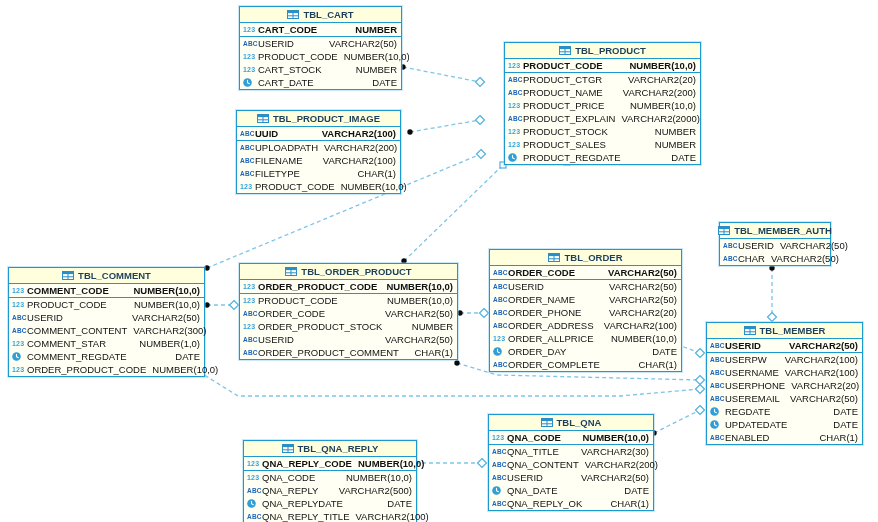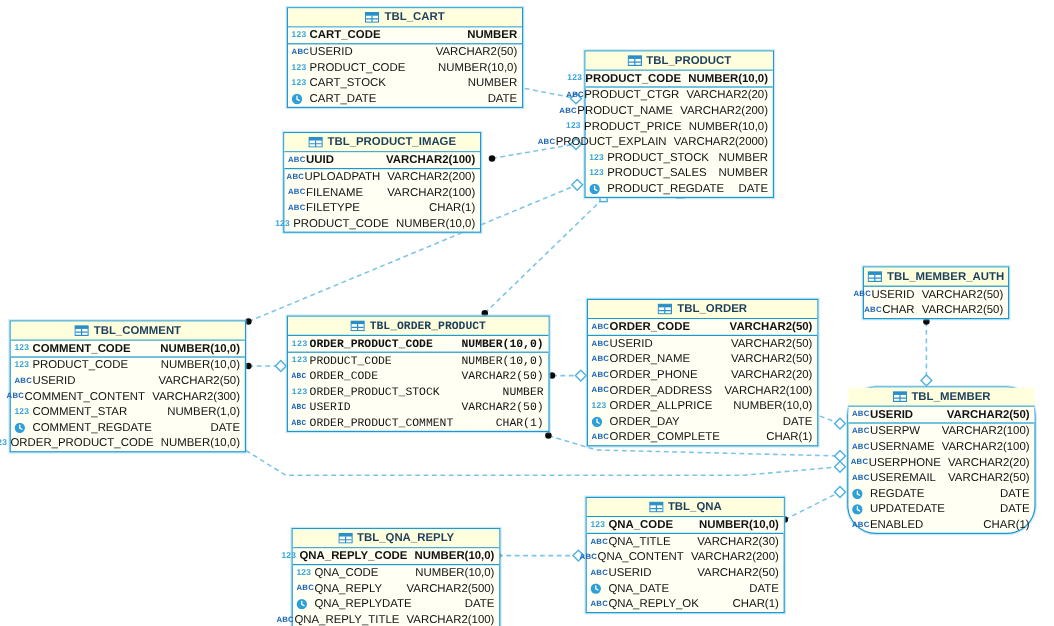--- a/index.html
+++ b/index.html
@@ -12,21 +12,21 @@
     position:absolute;background:#fffff4;border:1.6px solid #1b9ad2;
     box-shadow:0 0 0 1px rgba(140,205,240,.45);
     font-size:9.5px;color:#111;box-sizing:border-box;
   }
   .tbl-header{
     background:#ffffdd;border-bottom:1.6px solid #1b9ad2;height:15px;
     display:flex;align-items:center;justify-content:center;gap:4px;
     font-weight:bold;color:#1c3f5e;font-size:9.5px;white-space:nowrap;
   }
   .sec-pk{border-bottom:1.6px solid #1b9ad2;background:#fffff4;}
-  .tbl-row{height:13px;display:flex;align-items:center;padding:0 4px 0 3px;white-space:nowrap;justify-content:flex-end;}
+  .tbl-row{height:13px;display:flex;align-items:center;padding:0 4px 0 3px;white-space:nowrap;}
   .tbl-row .col-name{margin-right:6px;}
   .tbl-row .col-type{margin-left:auto;}
   .tbl-row.pk{font-weight:bold;}
   .ic{display:inline-block;width:15px;flex:0 0 15px;font-weight:bold;text-align:left;}
   .ic-num{color:#35a3dc;font-size:7px;letter-spacing:.2px;}
   .ic-str{color:#1d64b8;font-size:6.5px;letter-spacing:.2px;}
   .ic-date{line-height:0;}
   .tbl-icon{display:inline-flex;line-height:0;}
   .rel-line{fill:none;stroke:#7cc5e8;stroke-width:1.3;stroke-dasharray:4 3;}
   .rel-dot{fill:#0a0a0a;}
@@ -94,21 +94,21 @@
         <polygon class="rel-diamond" points="700,405.5 704.5,410 700,414.5 695.5,410"></polygon>
       </g>
       <g>
         <polyline class="rel-line" points="415,463 482,463"></polyline>
         <circle class="rel-dot" cx="415" cy="463" r="2.7"></circle>
         <polygon class="rel-diamond" points="482,458.5 486.5,463 482,467.5 477.5,463"></polygon>
       </g>
       <rect class="rel-square" x="564" y="159" width="6" height="6"></rect>
     </svg>
   <div id="tables">
-      <div class="tbl" style="left: 239px; top: 6px; width: 197px;">
+      <div class="tbl" style="left: 239px; top: 6px; width: 163px;">
         <div class="tbl-header">
           <span class="tbl-icon">
             <svg width="12" height="9" viewBox="0 0 12 9">
               <rect x="0.5" y="0.5" width="11" height="8" fill="#ffffff" stroke="#2a8fc7"></rect>
               <rect x="0.5" y="0.5" width="11" height="2.6" fill="#2a8fc7"></rect>
               <line x1="6" y1="3" x2="6" y2="8.5" stroke="#2a8fc7" stroke-width="1"></line>
               <line x1="1" y1="5.8" x2="11" y2="5.8" stroke="#2a8fc7" stroke-width="1"></line>
             </svg>
           </span>
           <span class="tbl-title">TBL_CART</span>
@@ -139,21 +139,21 @@
           <div class="tbl-row">
             <span class="ic ic-date"><svg width="9" height="9" viewBox="0 0 9 9">
                 <circle cx="4.5" cy="4.5" r="4.3" fill="#2e9fd8"></circle>
                 <path d="M4.5 2.2 V4.7 L6.3 5.7" stroke="#ffffff" stroke-width="1.1" fill="none" stroke-linecap="round"></path>
               </svg></span>
             <span class="col-name">CART_DATE</span>
             <span class="col-type">DATE</span>
           </div>
         </div>
       </div>
-      <div class="tbl" style="left: 487px; top: 42px; width: 158px;">
+      <div class="tbl" style="left: 504px; top: 42px; width: 197px;">
         <div class="tbl-header">
           <span class="tbl-icon">
             <svg width="12" height="9" viewBox="0 0 12 9">
               <rect x="0.5" y="0.5" width="11" height="8" fill="#ffffff" stroke="#2a8fc7"></rect>
               <rect x="0.5" y="0.5" width="11" height="2.6" fill="#2a8fc7"></rect>
               <line x1="6" y1="3" x2="6" y2="8.5" stroke="#2a8fc7" stroke-width="1"></line>
               <line x1="1" y1="5.8" x2="11" y2="5.8" stroke="#2a8fc7" stroke-width="1"></line>
             </svg>
           </span>
           <span class="tbl-title">TBL_PRODUCT</span>
@@ -241,21 +241,21 @@
             <span class="col-name">FILETYPE</span>
             <span class="col-type">CHAR(1)</span>
           </div>
           <div class="tbl-row">
             <span class="ic ic-num">123</span>
             <span class="col-name">PRODUCT_CODE</span>
             <span class="col-type">NUMBER(10,0)</span>
           </div>
         </div>
       </div>
-      <div class="tbl" style="left: 719px; top: 222px; width: 122px;">
+      <div class="tbl" style="left: 719px; top: 222px; width: 112px;">
         <div class="tbl-header">
           <span class="tbl-icon">
             <svg width="12" height="9" viewBox="0 0 12 9">
               <rect x="0.5" y="0.5" width="11" height="8" fill="#ffffff" stroke="#2a8fc7"></rect>
               <rect x="0.5" y="0.5" width="11" height="2.6" fill="#2a8fc7"></rect>
               <line x1="6" y1="3" x2="6" y2="8.5" stroke="#2a8fc7" stroke-width="1"></line>
               <line x1="1" y1="5.8" x2="11" y2="5.8" stroke="#2a8fc7" stroke-width="1"></line>
             </svg>
           </span>
           <span class="tbl-title">TBL_MEMBER_AUTH</span>
@@ -321,21 +321,21 @@
             <span class="col-name">COMMENT_REGDATE</span>
             <span class="col-type">DATE</span>
           </div>
           <div class="tbl-row">
             <span class="ic ic-num">123</span>
             <span class="col-name">ORDER_PRODUCT_CODE</span>
             <span class="col-type">NUMBER(10,0)</span>
           </div>
         </div>
       </div>
-      <div class="tbl" style="left: 239px; top: 263px; width: 219px; font-family: Liberation Mono, monospace;">
+      <div class="tbl" style="left: 239px; top: 263px; width: 219px;">
         <div class="tbl-header">
           <span class="tbl-icon">
             <svg width="12" height="9" viewBox="0 0 12 9">
               <rect x="0.5" y="0.5" width="11" height="8" fill="#ffffff" stroke="#2a8fc7"></rect>
               <rect x="0.5" y="0.5" width="11" height="2.6" fill="#2a8fc7"></rect>
               <line x1="6" y1="3" x2="6" y2="8.5" stroke="#2a8fc7" stroke-width="1"></line>
               <line x1="1" y1="5.8" x2="11" y2="5.8" stroke="#2a8fc7" stroke-width="1"></line>
             </svg>
           </span>
           <span class="tbl-title">TBL_ORDER_PRODUCT</span>
@@ -428,21 +428,21 @@
             <span class="col-name">ORDER_DAY</span>
             <span class="col-type">DATE</span>
           </div>
           <div class="tbl-row">
             <span class="ic ic-str">ABC</span>
             <span class="col-name">ORDER_COMPLETE</span>
             <span class="col-type">CHAR(1)</span>
           </div>
         </div>
       </div>
-      <div class="tbl" style="left: 706px; top: 322px; width: 157px; border-radius: 24px;">
+      <div class="tbl" style="left: 706px; top: 322px; width: 157px;">
         <div class="tbl-header">
           <span class="tbl-icon">
             <svg width="12" height="9" viewBox="0 0 12 9">
               <rect x="0.5" y="0.5" width="11" height="8" fill="#ffffff" stroke="#2a8fc7"></rect>
               <rect x="0.5" y="0.5" width="11" height="2.6" fill="#2a8fc7"></rect>
               <line x1="6" y1="3" x2="6" y2="8.5" stroke="#2a8fc7" stroke-width="1"></line>
               <line x1="1" y1="5.8" x2="11" y2="5.8" stroke="#2a8fc7" stroke-width="1"></line>
             </svg>
           </span>
           <span class="tbl-title">TBL_MEMBER</span>

